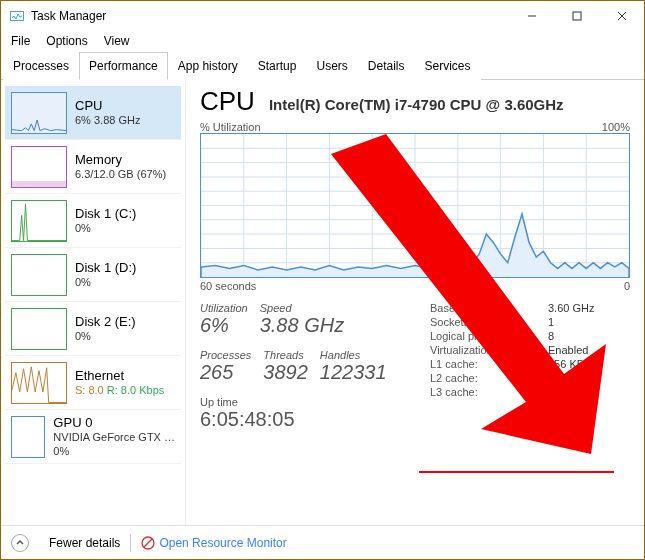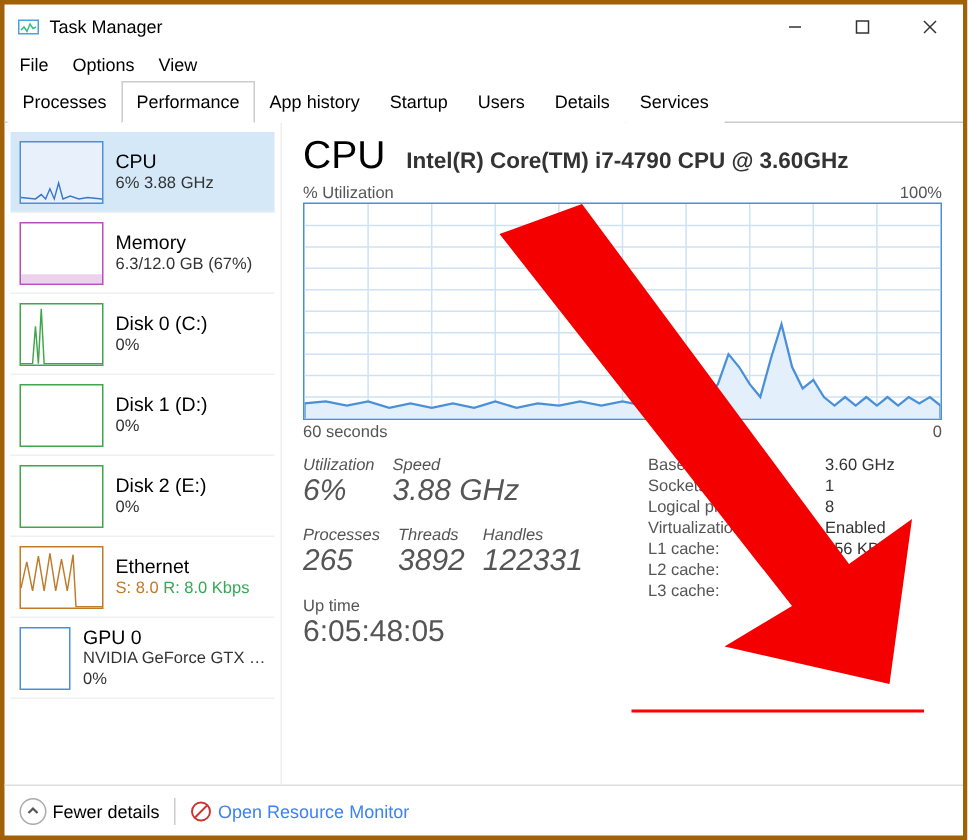--- a/index.html
+++ b/index.html
@@ -1,17 +1,17 @@
 <!DOCTYPE html>
 <html><head>
 <meta charset="utf-8">
 <style>
   * { box-sizing: border-box; }
   html,body { margin:0; padding:0; font-family:"Segoe UI",Arial,sans-serif; font-size:12px; color:#000; background:#fff; }
-  .window { width:645px; height:560px; border:3px solid #a16207; display:flex; flex-direction:column; }
+  .window { width:645px; height:560px; border:1px solid #a16207; display:flex; flex-direction:column; }
   
   .titlebar { height:30px; display:flex; align-items:center; padding:0 0 0 8px; }
   .titlebar .appicon { width:16px; height:16px; margin-right:6px; }
   .titlebar .title { font-size:12px; flex:1; }
   .win-controls { display:flex; height:100%; }
   .win-btn { width:45px; display:flex; align-items:center; justify-content:center; }
   .win-btn svg { width:10px; height:10px; stroke:#333; fill:none; }
   
   .menubar { height:20px; display:flex; align-items:center; padding:0 4px; gap:4px; }
   .menu-item { padding:2px 6px; }
@@ -138,21 +138,21 @@
           <span class="side-sub">6.3/12.0 GB (67%)</span>
         </div>
       </div>
       <div class="side-item">
         <div class="side-thumb disk">
           <svg viewBox="0 0 56 42" preserveAspectRatio="none">
               <polyline fill="none" stroke="#3fa64a" stroke-width="1" points="0,41 8,41 10,15 12,41 14,3 16,41 56,41"></polyline>
             </svg>
         </div>
         <div class="side-txt">
-          <span class="side-title">Disk 0 (C:)</span>
+          <span class="side-title">Disk 1 (C:)</span>
           <span class="side-sub">0%</span>
         </div>
       </div>
       <div class="side-item">
         <div class="side-thumb disk"></div>
         <div class="side-txt">
           <span class="side-title">Disk 1 (D:)</span>
           <span class="side-sub">0%</span>
         </div>
       </div>
@@ -291,21 +291,21 @@
       </div>
 
       <svg class="arrow-overlay" viewBox="0 0 400 320">
         <polygon fill="#f40000" points="95,20 150,0 328,240 370,210 355,320 245,295 290,268"></polygon>
       </svg>
       <div class="underline-overlay" style="left:233px; top:391px; width:195px; height:2px;"></div>
     </div>
   </div>
 
   <div class="footer">
-    <div style="display:flex;align-items:center;gap:0;">
+    <div style="display:flex;align-items:center;gap:16px;">
       <span class="chev">
         <svg width="10" height="10" viewBox="0 0 10 10">
             <polyline points="2,6 5,3 8,6" fill="none" stroke="#555" stroke-width="1.5"></polyline>
           </svg>
       </span>
       <span>Fewer details</span>
     </div>
     <div class="sep"></div>
     <div class="link">
       <svg class="icon" viewBox="0 0 14 14">

